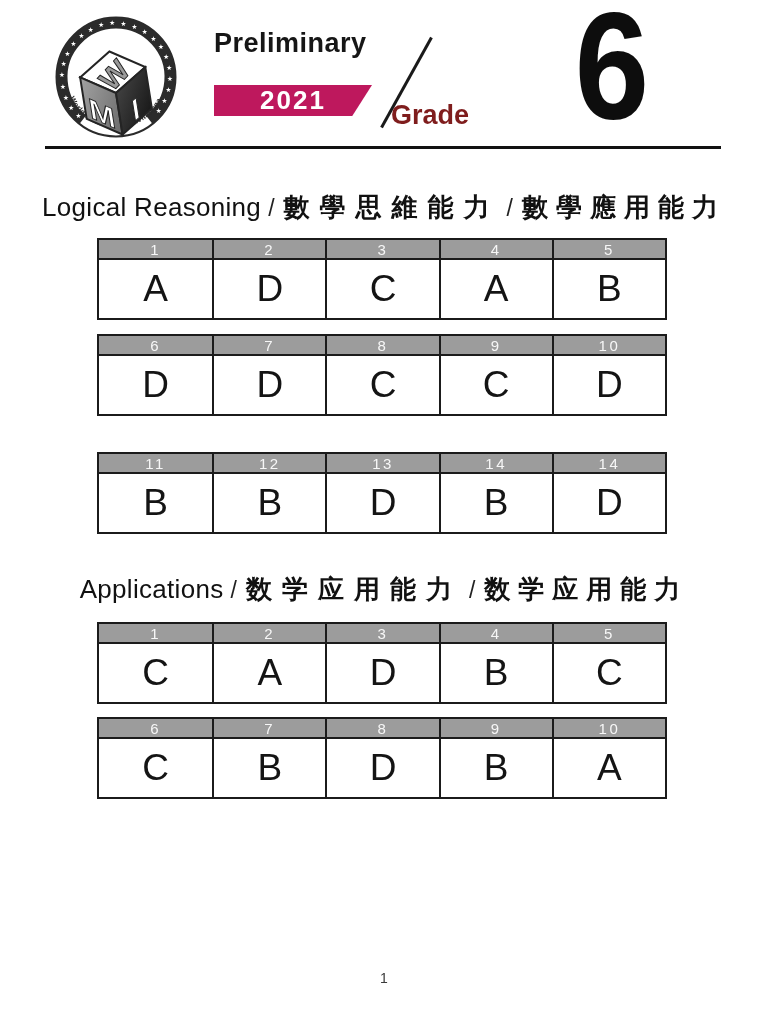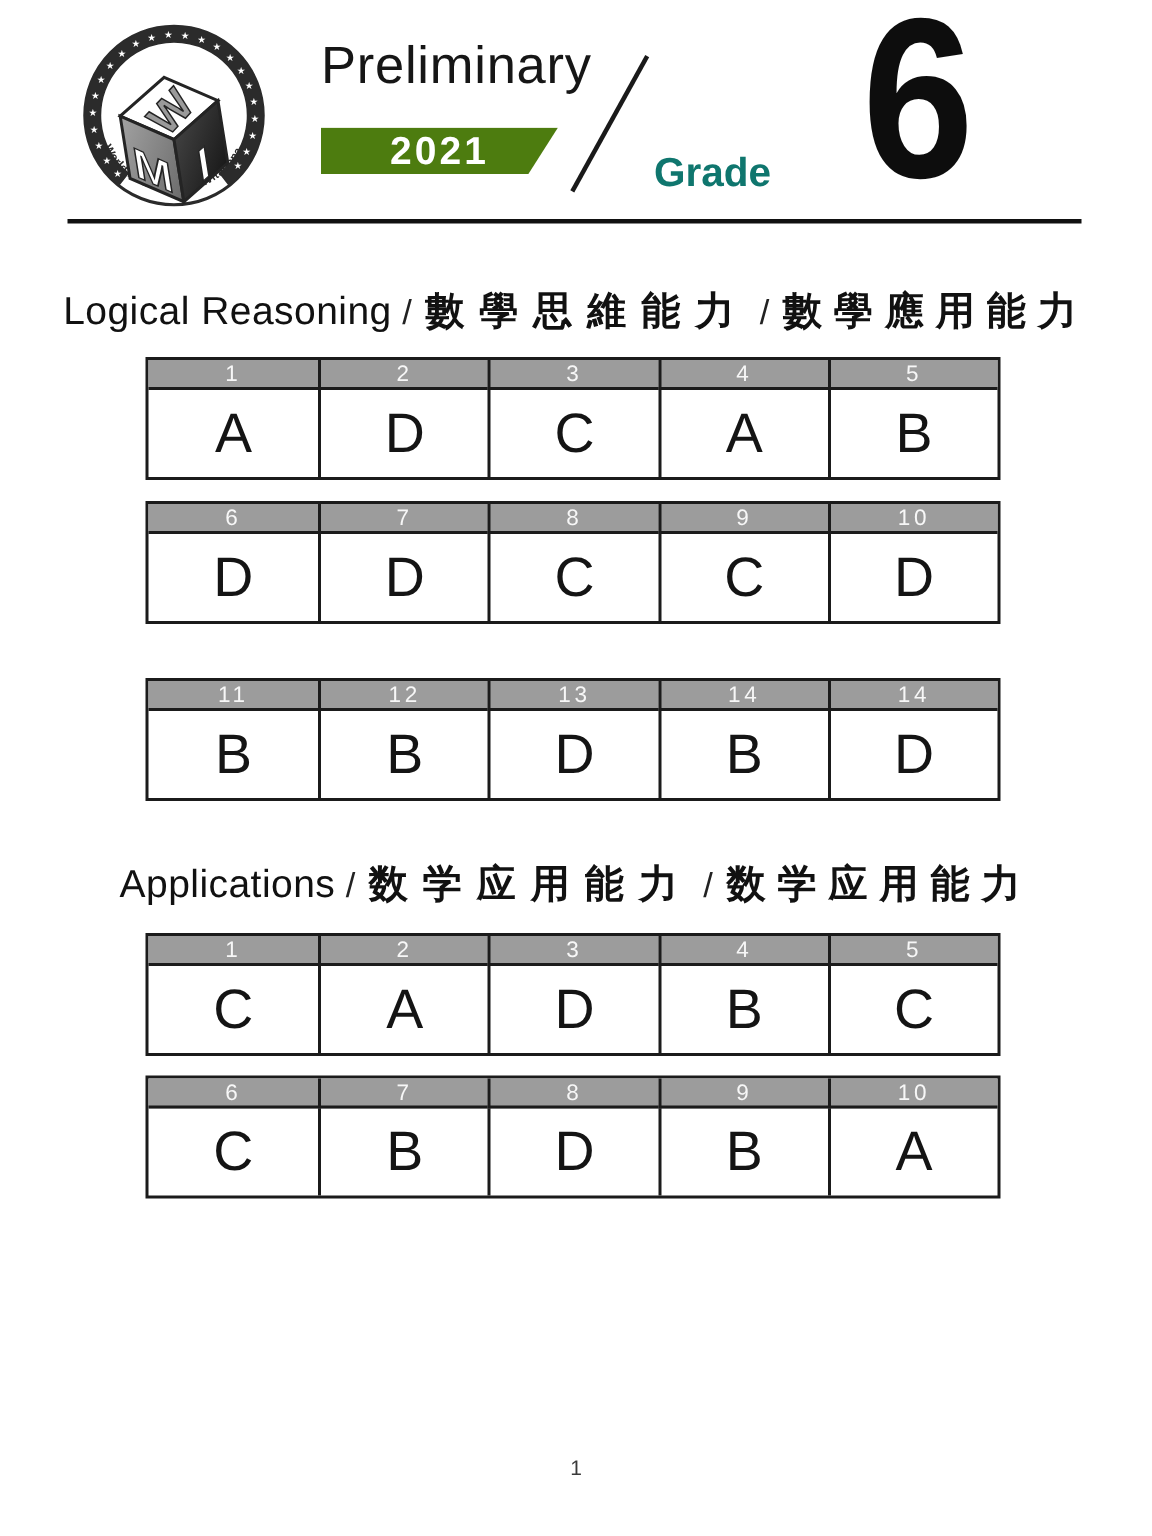--- a/index.html
+++ b/index.html
@@ -5,33 +5,33 @@
   html,body{margin:0;padding:0;background:#e8e8e8;}
   .page{
     position:relative;width:768px;height:1024px;margin:0 auto;
     background:#ffffff;overflow:hidden;
     font-family:"Liberation Sans",sans-serif;color:#1a1a1a;
   }
   
   .logo-wrap{position:absolute;left:54px;top:15px;width:124px;height:124px;}
   .round-title{
     position:absolute;left:214px;top:30px;
-    font-weight:normal;font-size:35px;line-height:27px;letter-spacing:0.5px;color:#161616;
+    font-weight:bold;font-size:27px;line-height:27px;letter-spacing:0.5px;color:#161616;
   }
   .year-banner{
     position:absolute;left:214px;top:85px;width:158px;height:31px;
     clip-path:polygon(0 0,100% 0,87.5% 100%,0 100%);
     display:flex;align-items:center;justify-content:center;
     color:#ffffff;font-weight:bold;font-size:26px;letter-spacing:2px;
   }
   .grade-slash{
     position:absolute;left:405px;top:31px;width:3px;height:103px;
     background:#1a1a1a;transform:rotate(29deg);
   }
-  .grade-label{position:absolute;left:436px;top:100px;font-weight:bold;font-size:27px;color:#0f766e;}
+  .grade-label{position:absolute;left:391px;top:100px;font-weight:bold;font-size:27px;color:#7f1d1d;}
   .grade-value{
     position:absolute;left:557px;top:-10px;width:110px;text-align:center;
     font-size:152px;line-height:152px;font-weight:bold;color:#0d0d0d;
     transform:scaleX(0.88);
   }
   .header-rule{position:absolute;left:45px;top:146px;width:676px;height:3px;background:#111;}
   
   .section-heading{
     position:absolute;left:0;width:768px;text-align:center;
     font-size:26px;line-height:34px;color:#111;white-space:nowrap;
@@ -127,21 +127,21 @@
         <text transform="translate(45,96) skewY(33)" font-size="29" font-weight="bold" fill="#ffffff" stroke="#242424" stroke-width="1" text-anchor="middle" dominant-baseline="central">M</text>
         <text transform="translate(79,97) skewY(-33)" font-size="29" font-weight="bold" fill="#ffffff" stroke="#242424" stroke-width="1" text-anchor="middle" dominant-baseline="central">I</text>
       </g>
     </svg>
   </div>
 
   <div class="round-title">
     <div>Preliminary</div>
   </div>
 
-  <div class="year-banner" style="background:#4d7c0f">
+  <div class="year-banner" style="background:#be185d">
     <span>2021</span>
   </div>
 
   <div class="grade-slash"></div>
   <div class="grade-label">Grade</div>
   <div class="grade-value">6</div>
   <div class="header-rule"></div>
 
   <div class="section-heading heading-logical">
     <span class="h-en">Logical Reasoning</span><span class="h-slash">/</span><span class="h-zh-trad">數學思維能力</span><span class="h-slash">/</span><span class="h-zh-simp">數學應用能力</span>

